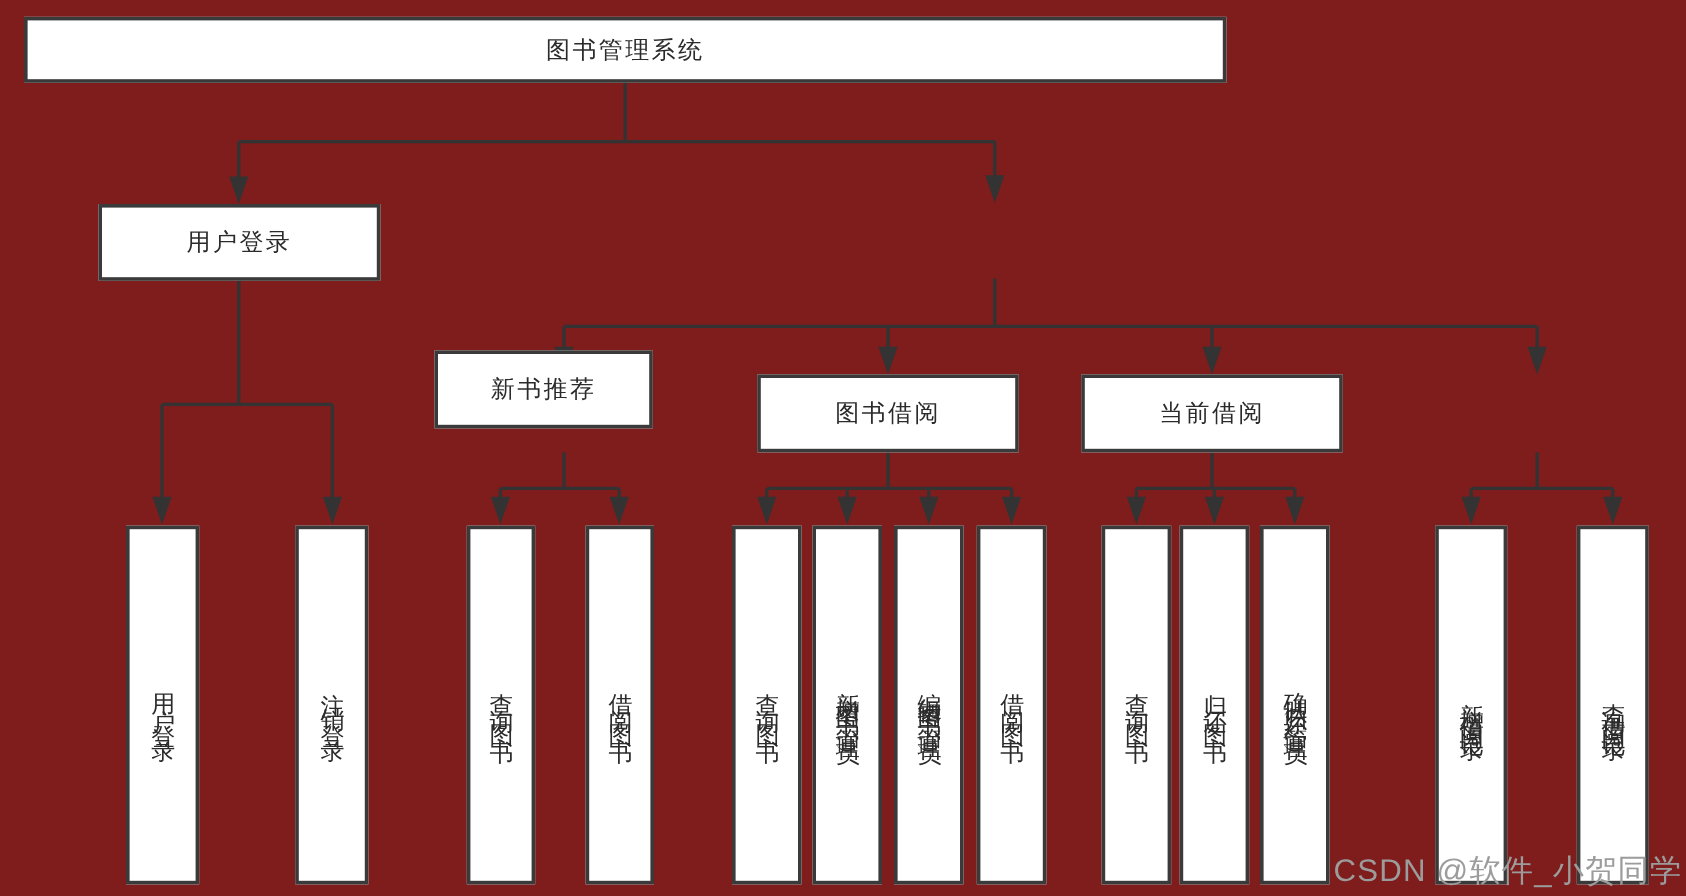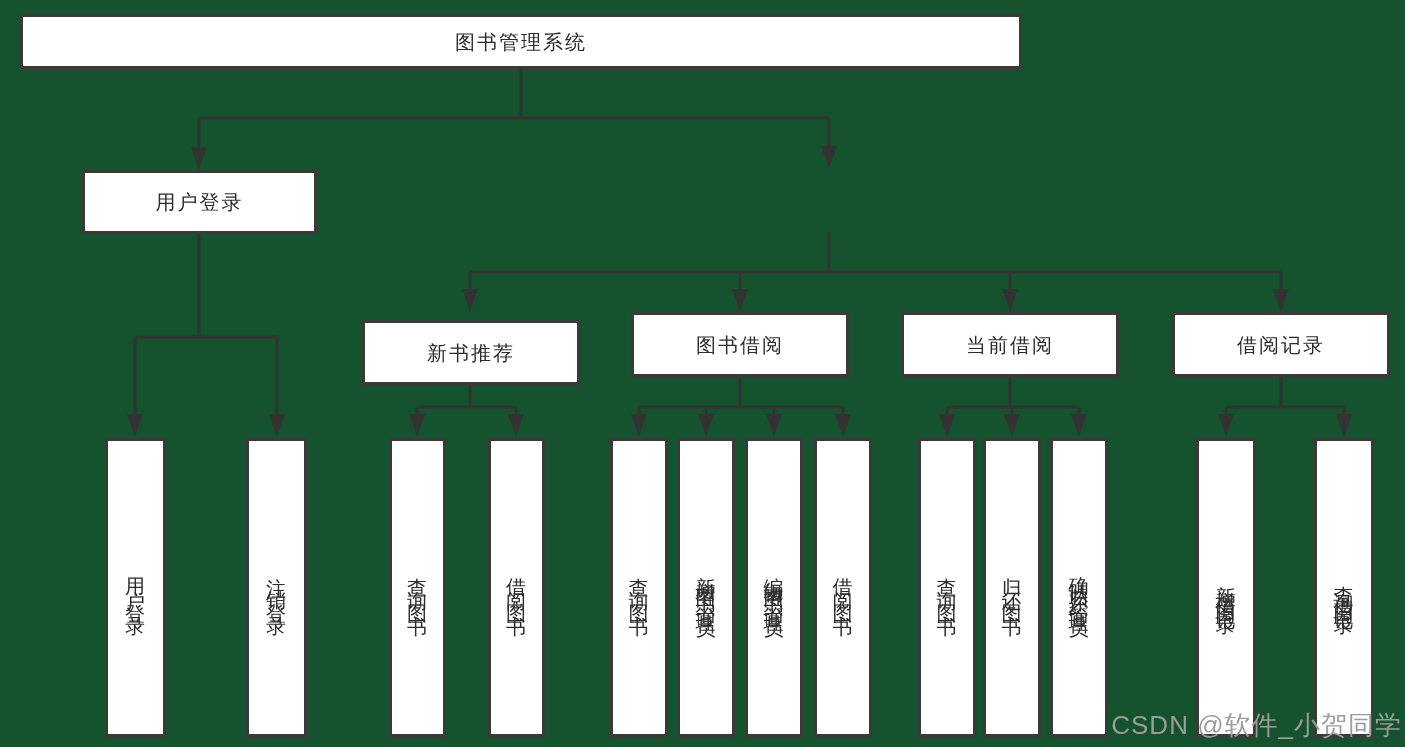--- a/index.html
+++ b/index.html
@@ -5,21 +5,21 @@
   html, body {
     margin: 0;
     padding: 0;
     background: #ffffff;
     font-family: "Liberation Sans", "DejaVu Sans", sans-serif;
   }
   .stage {
     position: relative;
     width: 1405px;
     height: 747px;
-    background: #14532d;
+    background: #7f1d1d;
     overflow: hidden;
   }
   .wires {
     position: absolute;
     left: 0; top: 0;
     width: 1405px; height: 747px;
   }
   .node {
     position: absolute;
     box-sizing: border-box;
@@ -103,31 +103,28 @@
   </svg>
 
   <div class="node" style="left:20px; top:14px; width:1002px; height:55px;">
     <span class="h-label">图书管理系统</span>
   </div>
 
   <div class="node" style="left:82px; top:170px; width:235px; height:64px;">
     <span class="h-label">用户登录</span>
   </div>
 
-  <div class="node" style="left:362px; top:320px; width:218px; height:65px;">
+  <div class="node" style="left:362px; top:292px; width:182px; height:65px;">
     <span class="h-label">新书推荐</span>
   </div>
   <div class="node" style="left:631px; top:312px; width:218px; height:65px;">
     <span class="h-label">图书借阅</span>
   </div>
   <div class="node" style="left:901px; top:312px; width:218px; height:65px;">
     <span class="h-label">当前借阅</span>
-  </div>
-  <div class="node" style="left:1172px; top:312px; width:218px; height:65px;">
-    <span class="h-label">借阅记录</span>
   </div>
 
   <div class="node leaf" style="left:105px; top:438px; width:61px; height:299px;">
     <span class="v-label">用户登录</span>
   </div>
   <div class="node leaf" style="left:246px; top:438px; width:61px; height:299px;">
     <span class="v-label">注销登录</span>
   </div>
 
   <div class="node leaf" style="left:389px; top:438px; width:57px; height:299px;">

